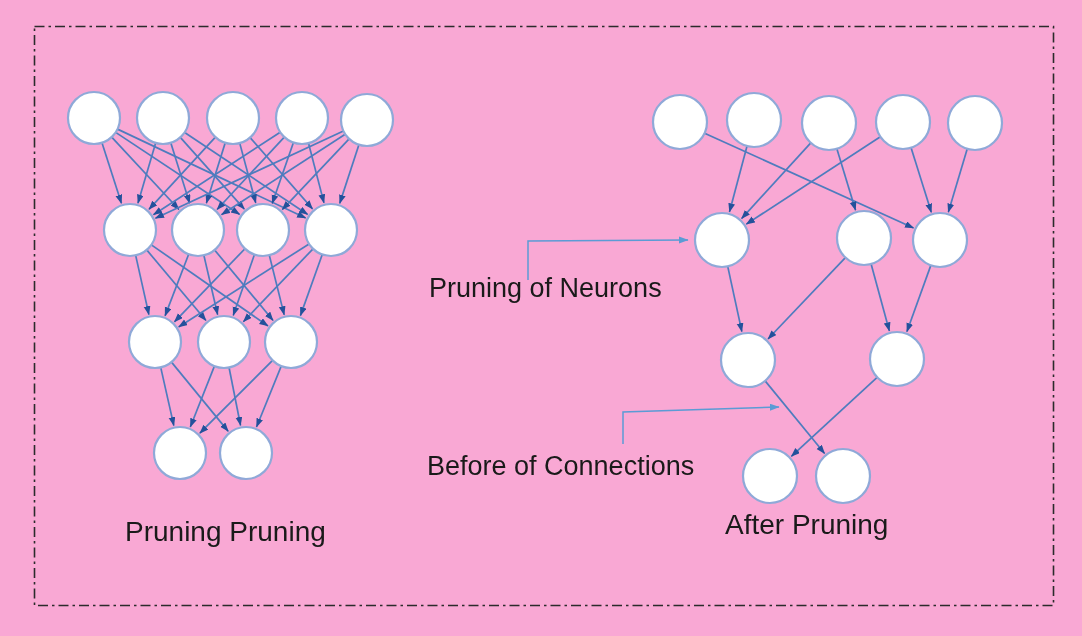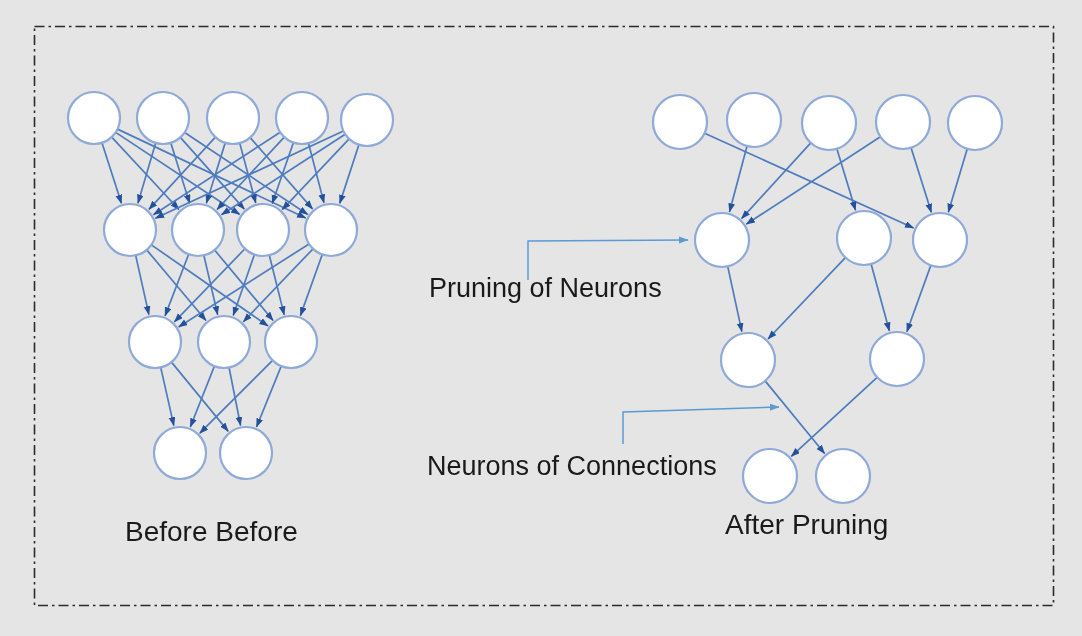--- a/index.html
+++ b/index.html
@@ -1,20 +1,20 @@
 <!DOCTYPE html>
 <html><head>
 <meta charset="utf-8">
 <style>
   html, body { margin: 0; padding: 0; background: #ffffff; }
   .canvas {
     position: relative;
     width: 1082px;
     height: 636px;
-    background: #e5e5e5;
+    background: #f9a8d4;
     overflow: hidden;
     font-family: "Liberation Sans", sans-serif;
   }
   .canvas svg { position: absolute; left: 0; top: 0; }
   .floating-label {
     position: absolute;
     color: #1a1a1a;
     white-space: nowrap;
     line-height: 1.1;
     font-family: "Liberation Sans", sans-serif;
@@ -119,19 +119,19 @@
         <circle cx="843" cy="476" r="27" fill="#FFFFFF" stroke="#8FA9D8" stroke-width="2.2"></circle>
       </g>
     <g>
         <polyline points="528,280 528,241 688,240" fill="none" stroke="#5B9BD5" stroke-width="1.5" marker-end="url(#m-lead)"></polyline>
         <polyline points="623,444 623,412 779,407" fill="none" stroke="#5B9BD5" stroke-width="1.5" marker-end="url(#m-lead)"></polyline>
       </g>
   </svg>
 
   <div class="floating-label" style="left: 429px; top: 274px; font-size: 27px; color: rgb(26, 26, 26);">Pruning of Neurons</div>
 
-  <div class="floating-label" style="left: 427px; top: 452px; font-size: 27px; color: rgb(26, 26, 26);">Neurons of Connections</div>
+  <div class="floating-label" style="left: 427px; top: 452px; font-size: 27px; color: rgb(26, 26, 26);">Before of Connections</div>
 
-  <div class="floating-label" style="left: 125px; top: 517px; font-size: 28px; color: rgb(26, 26, 26);">Before Before</div>
+  <div class="floating-label" style="left: 125px; top: 517px; font-size: 28px; color: rgb(26, 26, 26);">Pruning Pruning</div>
 
   <div class="floating-label" style="left: 725px; top: 510px; font-size: 28px; color: rgb(26, 26, 26);">After Pruning</div>
 
 </div>
 
 </body></html>

